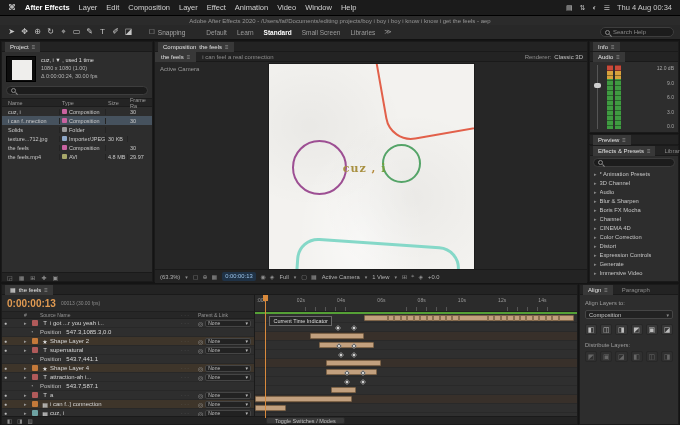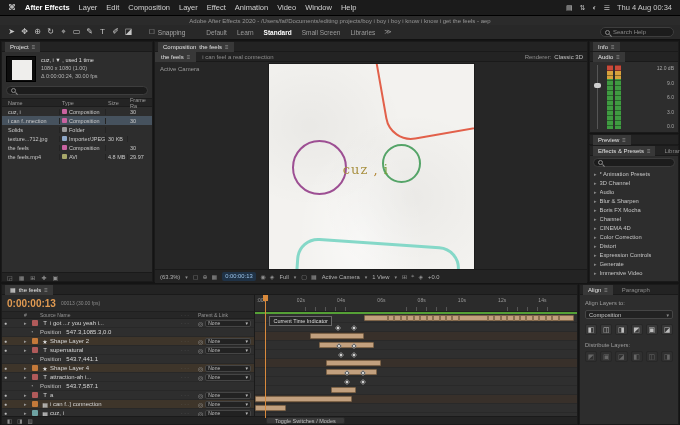--- a/index.html
+++ b/index.html
@@ -77,21 +77,21 @@
       radial-gradient(ellipse at 20% 30%, rgba(0,0,0,0.04), transparent 40%),
       radial-gradient(ellipse at 70% 65%, rgba(0,0,0,0.035), transparent 45%),
       radial-gradient(ellipse at 45% 85%, rgba(255,255,255,0.55), transparent 40%),
       #f3f2ef;
     box-shadow:0 0 0 1px #1c1c1c}
   .shape{position:absolute;border-style:solid;background:transparent}
   #shape-orange{left:52%;top:-38%;width:85%;height:70%;border-width:2px;border-radius:26px;transform:rotate(-10deg)}
   #shape-purple{left:11%;top:37%;width:27%;height:27%;border-width:2px;border-radius:50%}
   #shape-green{left:55%;top:39%;width:19%;height:19%;border-width:2.5px;border-radius:50%}
   #shape-teal{left:12%;top:87%;width:80%;height:50%;border-width:3px;border-radius:22px;transform:rotate(4deg)}
-  #canvas-text{position:absolute;left:36%;top:48%;font-size:13px;font-weight:normal;letter-spacing:1px;
+  #canvas-text{position:absolute;left:36%;top:48%;font-size:11px;font-weight:bold;letter-spacing:1px;
     font-family:"DejaVu Serif",serif}
   #comp-status{position:absolute;left:0;top:227px;width:100%;height:14px;background:#232323;
     border-top:1px solid #1a1a1a;display:flex;align-items:center;gap:5px;padding:0 5px;
     font-size:5.8px;color:#b2b2b2;white-space:nowrap;overflow:hidden}
   .sbicon{color:#8f8f8f;font-size:6px}
   .caret{font-size:5px;color:#8f8f8f}
   #sb-timecode{background:#1f3246;color:#9cc3e8;padding:0 3px;border-radius:2px;height:9px;line-height:9px}
 
   
   #info-head{left:589px;top:41px;width:90px;height:10px}

